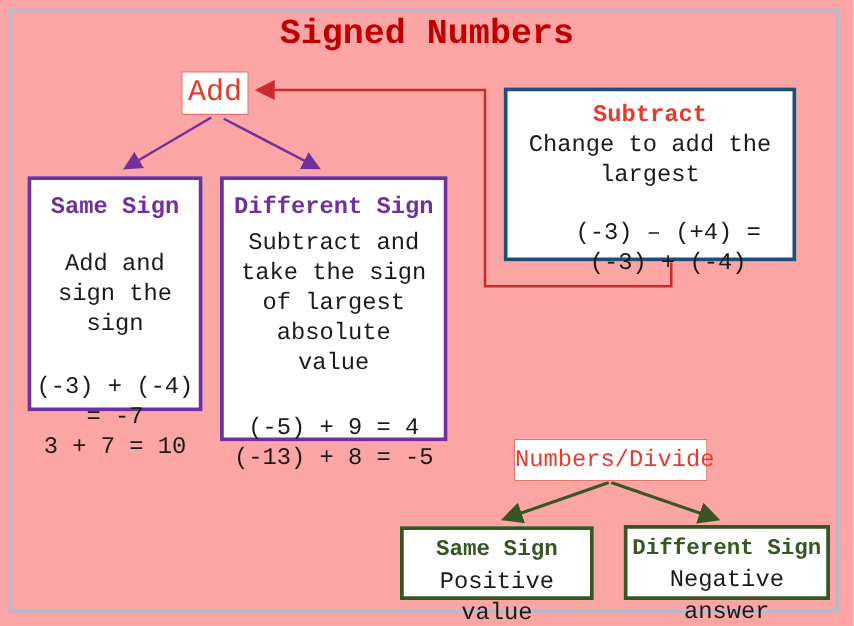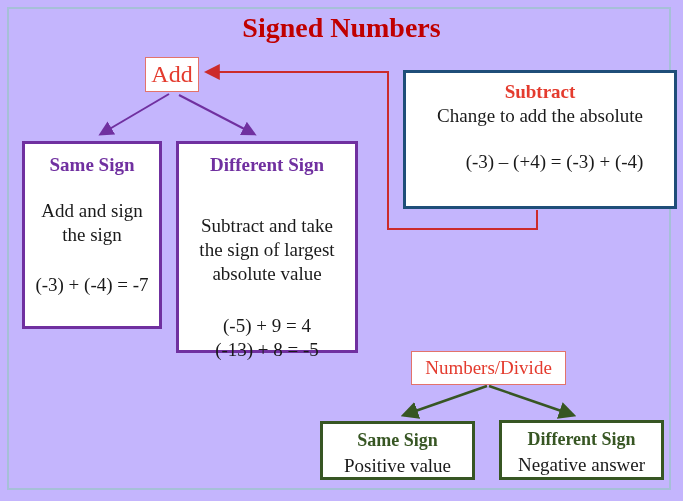--- a/index.html
+++ b/index.html
@@ -1,53 +1,53 @@
 <!DOCTYPE html>
 <html style="--title: #c00000; --red_text: #e43b2e; --red_box: #e3736b; --red_line: #cc2b2b; --purple: #7030a0; --navy: #1f4e79; --green: #375623; --frame: #a6c0d8; --text: #1a1a1a;"><head>
 <meta charset="utf-8">
 <style>
   html,body{margin:0;padding:0;background:#ffffff;}
   .canvas{
-    position:relative;width:683px;height:501px;background:#c4b5fd;
-    font-family:Liberation Serif, serif;color:var(--text,#1a1a1a);
+    position:relative;width:683px;height:501px;background:#fca5a5;
+    font-family:Liberation Mono, monospace;color:var(--text,#1a1a1a);
     overflow:hidden;
   }
   .frame{
     position:absolute;left:7px;top:7px;width:664px;height:483px;
     border:2px solid var(--frame,#a6c0d8);box-sizing:border-box;
   }
   .title{
     position:absolute;left:0;top:12px;width:100%;text-align:center;
     font-size:28px;font-weight:bold;color:var(--title,#c00000);
     letter-spacing:0px;
   }
   .box{position:absolute;background:#ffffff;text-align:center;box-sizing:border-box;}
 
   .add-box{
     left:145px;top:57px;width:54px;height:35px;
     border:1px solid var(--red_box,#e3736b);
     color:var(--red_text,#e43b2e);font-size:24px;line-height:33px;
   }
   .subtract-box{
-    left:403px;top:70px;width:274px;height:139px;
+    left:403px;top:70px;width:234px;height:139px;
     border:3px solid var(--navy,#1f4e79);padding-top:7px;font-size:19px;
   }
   .subtract-box .b-title{color:var(--red_text,#e43b2e);font-weight:bold;font-size:19px;line-height:24px;}
   .subtract-box .b-rule{line-height:24px;}
   .subtract-box .b-ex{line-height:24px;}
   .subtract-box .b-exwrap{margin-top:22px;margin-left:29px;}
 
   .purple-box{border:3px solid var(--purple,#7030a0);font-size:19px;}
   .purple-box .b-title{color:var(--purple,#7030a0);font-weight:bold;font-size:19px;line-height:24px;}
   .same-sign-box{left:22px;top:141px;width:140px;height:188px;padding-top:9px;}
   .same-sign-box .b-rule{margin:22px auto 0;width:116px;line-height:24px;}
   .same-sign-box .b-exwrap{margin-top:26px;}
   .same-sign-box .b-ex{line-height:24px;}
   .diff-sign-box{left:176px;top:141px;width:182px;height:212px;padding-top:9px;}
-  .diff-sign-box .b-rule{margin:37px auto 0;width:156px;line-height:24px;}
+  .diff-sign-box .b-rule{margin:5px auto 0;width:156px;line-height:24px;}
   .diff-sign-box .b-exwrap{margin-top:28px;}
   .diff-sign-box .b-ex{line-height:24px;}
 
   .md-box{
     left:411px;top:351px;width:155px;height:34px;
     border:1px solid var(--red_box,#e3736b);
     color:var(--red_text,#e43b2e);font-size:19px;line-height:32px;
   }
   .green-box{border:3px solid var(--green,#375623);font-size:19px;padding-top:3px;}
   .green-box .b-title{color:var(--green,#375623);font-weight:bold;font-size:18px;line-height:26px;}
@@ -90,31 +90,32 @@
     <line class="green-line" x1="487" y1="386" x2="404" y2="415" marker-end="url(#headGreen)"></line>
     <line class="green-line" x1="489" y1="386" x2="573" y2="415" marker-end="url(#headGreen)"></line>
   </svg>
 
   <div class="box add-box">
     <span>Add</span>
   </div>
 
   <div class="box subtract-box">
     <div class="b-title">Subtract</div>
-    <div class="b-rule">Change to add the absolute</div>
+    <div class="b-rule">Change to add the largest</div>
     <div class="b-exwrap">
       <div class="b-ex">(-3) – (+4) = (-3) + (-4)</div>
     </div>
   </div>
 
   <div class="box purple-box same-sign-box">
     <div class="b-title">Same Sign</div>
     <div class="b-rule">Add and sign the sign</div>
     <div class="b-exwrap">
       <div class="b-ex">(-3) + (-4) = -7</div>
+      <div class="b-ex">3 + 7 = 10</div>
     </div>
   </div>
 
   <div class="box purple-box diff-sign-box">
     <div class="b-title">Different Sign</div>
     <div class="b-rule">Subtract and take the sign of largest absolute value</div>
     <div class="b-exwrap">
       <div class="b-ex">(-5) + 9 = 4</div>
       <div class="b-ex">(-13) + 8 = -5</div>
     </div>

